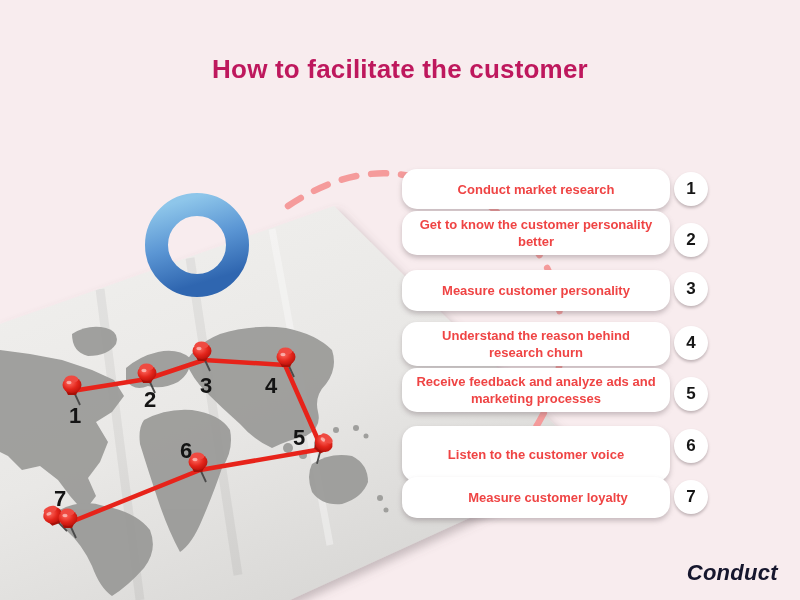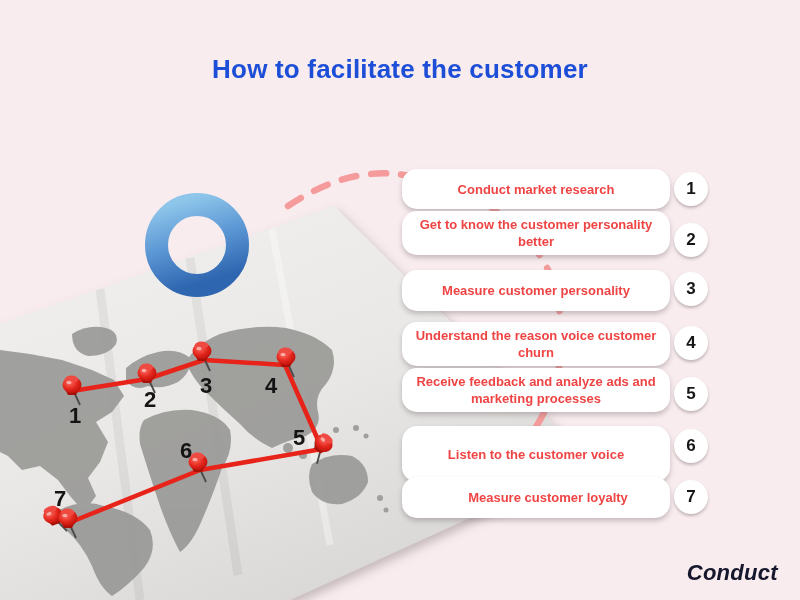--- a/index.html
+++ b/index.html
@@ -3,21 +3,21 @@
 <meta charset="utf-8">
 <style>
   html,body{margin:0;padding:0;}
   body{
     width:800px;height:600px;position:relative;overflow:hidden;
     background:#f8ecee;
     font-family:"Liberation Sans","DejaVu Sans",sans-serif;
   }
   .title{
     position:absolute;top:52px;left:0;width:800px;
-    text-align:center;color:#1d4ed8;
+    text-align:center;color:#be185d;
     font-size:26px;font-weight:bold;line-height:35px;
     letter-spacing:0.2px;
   }
   .map-svg{position:absolute;left:0;top:180px;z-index:2;}
   .dash-svg{position:absolute;left:260px;top:155px;z-index:3;}
   .ring-svg{position:absolute;left:138px;top:187px;z-index:4;}
   .step-card{
     position:absolute;left:402px;width:268px;box-sizing:border-box;
     background:#ffffff;border-radius:15px;z-index:5;
     display:flex;align-items:center;justify-content:center;
@@ -151,21 +151,21 @@
 <div class="step-card" style="top:169px;height:40px;">
   <span>Conduct market research</span>
 </div>
 <div class="step-card" style="top:211px;height:44px;">
   <span>Get to know the customer personality better</span>
 </div>
 <div class="step-card" style="top:270px;height:41px;">
   <span>Measure customer personality</span>
 </div>
 <div class="step-card" style="top:322px;height:44px;">
-  <span>Understand the reason voice customer churn</span>
+  <span>Understand the reason behind research churn</span>
 </div>
 <div class="step-card" style="top:368px;height:44px;">
   <span>Receive feedback and analyze ads and marketing processes</span>
 </div>
 <div class="step-card" style="top:426px;height:56px;">
   <span>Listen to the customer voice</span>
 </div>
 <div class="step-card" style="top:477px;height:41px;padding-left:36px;">
   <span>Measure customer loyalty</span>
 </div>

